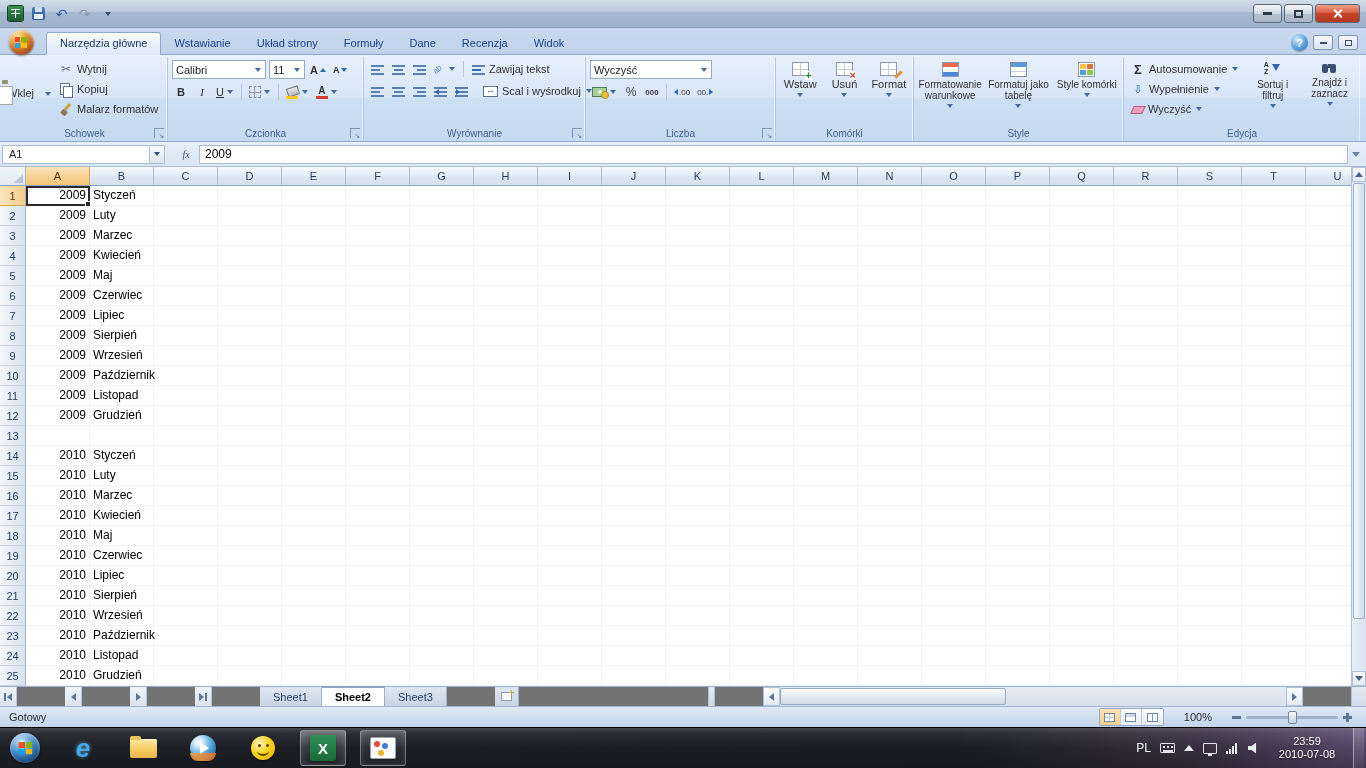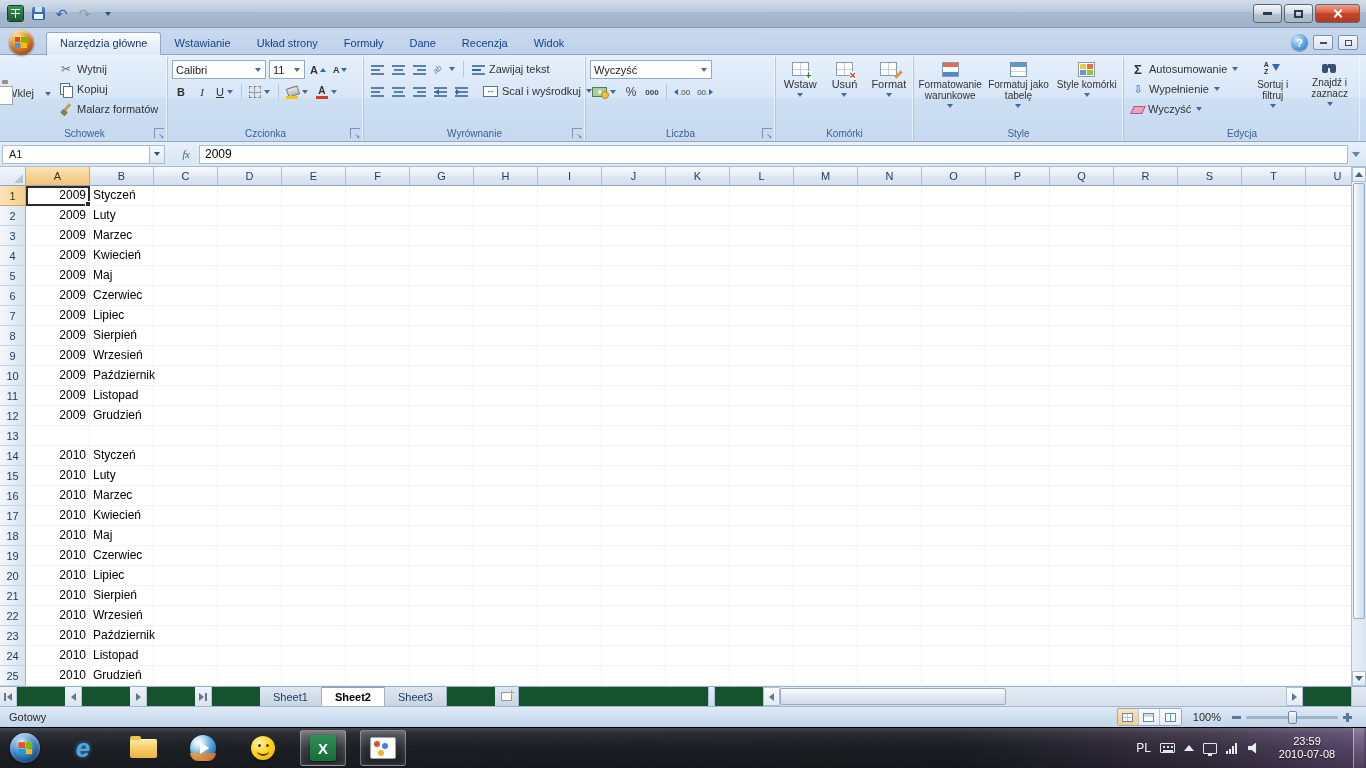--- a/index.html
+++ b/index.html
@@ -184,21 +184,21 @@
   .cell.active{outline:2px solid #2b2b2b;outline-offset:-2px;position:relative;z-index:2;}
   .cell.active::after{content:"";position:absolute;right:-2px;bottom:-2px;width:4px;height:4px;background:#2b2b2b;border:1px solid #fff;}
   .vscroll{width:15px;flex:0 0 auto;background:linear-gradient(90deg,#e8eef7,#dae4f0);border-left:1px solid #b0c0d6;display:flex;flex-direction:column;}
   .varrow{height:15px;flex:0 0 auto;background:linear-gradient(#fdfdfe,#e2eaf3);border:1px solid #aebfd6;display:flex;align-items:center;justify-content:center;}
   .tri-up{width:0;height:0;border-left:4px solid transparent;border-right:4px solid transparent;border-bottom:5px solid #44618a;}
   .tri-down{width:0;height:0;border-left:4px solid transparent;border-right:4px solid transparent;border-top:5px solid #44618a;}
   .vthumb{flex:0 0 436px;margin:1px;background:linear-gradient(90deg,#fafcfd,#e1e9f2 50%,#d2dde9);border:1px solid #98abc4;border-radius:2px;}
   .vfill{flex:1;}
 
   
-  .sheetrow{height:20px;flex:0 0 auto;background:#14532d;border-top:1px solid #9db1ca;display:flex;align-items:stretch;gap:48px;}
+  .sheetrow{height:20px;flex:0 0 auto;background:#737373;border-top:1px solid #9db1ca;display:flex;align-items:stretch;gap:48px;}
   .navbtn{width:17px;flex:0 0 auto;display:flex;align-items:center;justify-content:center;gap:1px;background:linear-gradient(#f0f4f9,#dae3ee);border-right:1px solid #b7c6da;}
   .tri-l{width:0;height:0;border-top:4px solid transparent;border-bottom:4px solid transparent;border-right:5px solid #5f7795;}
   .tri-r{width:0;height:0;border-top:4px solid transparent;border-bottom:4px solid transparent;border-left:5px solid #5f7795;}
   .endbar{width:2px;height:8px;background:#5f7795;}
   .sheettabs{display:flex;align-items:stretch;}
   .stab{padding:0 13px;display:flex;align-items:center;font-size:11px;color:#1d3a5f;background:linear-gradient(#dfe7f1,#c9d5e4);border-right:1px solid #9fb2ca;}
   .stab.active{background:#fff;font-weight:bold;color:#000;border-top:2px solid #8ea6c2;margin-top:-1px;}
   .inserttab{width:24px;display:flex;align-items:center;justify-content:center;background:linear-gradient(#dfe7f1,#c9d5e4);border-right:1px solid #9fb2ca;}
   .ins-ic{width:11px;height:9px;border:1px solid #8a9cb5;background:#fff;position:relative;}
   .ins-ic::after{content:"";position:absolute;right:-3px;top:-3px;width:5px;height:5px;background:
@@ -208,21 +208,21 @@
   .tabsplit{width:7px;background:linear-gradient(#e6ecf4,#cfd9e6);border-left:1px solid #aebfd6;border-right:1px solid #aebfd6;cursor:col-resize;}
   .hscroll{width:540px;flex:0 0 auto;display:flex;align-items:stretch;background:linear-gradient(#e4ebf4,#d6e0ec);}
   .harrow{width:17px;flex:0 0 auto;display:flex;align-items:center;justify-content:center;background:linear-gradient(#fdfdfe,#e2eaf3);border:1px solid #aebfd6;}
   .hthumb{width:226px;flex:0 0 auto;margin:1px 0;background:linear-gradient(#fafcfd,#e1e9f2 50%,#d2dde9);border:1px solid #98abc4;border-radius:2px;}
   .htrack{flex:1;}
   .scorner{width:15px;flex:0 0 auto;background:linear-gradient(#e3eaf3,#d2dce8);border-left:1px solid #aebfd6;}
 
   
   .statusbar{height:21px;flex:0 0 auto;background:linear-gradient(#e0eaf7,#cedeef 55%,#c3d5ea);border-top:1px solid #a2b6cf;display:flex;align-items:center;}
   .status-text{padding-left:9px;font-size:11px;color:#2a2a2a;}
-  .sb-right{margin-left:auto;display:flex;align-items:center;gap:11px;padding-right:14px;}
+  .sb-right{margin-left:auto;display:flex;align-items:center;gap:20px;padding-right:14px;}
   .viewbtns{display:flex;border:1px solid #93a9c4;border-radius:2px;overflow:hidden;}
   .vb{width:21px;height:16px;display:flex;align-items:center;justify-content:center;background:linear-gradient(#fbfcfe,#e6edf5);border-right:1px solid #b8c6d9;}
   .vb:last-child{border-right:none;}
   .vb.pressed{background:linear-gradient(#fbe3b8,#f3cd8c);}
   .vb-ic{width:11px;height:9px;border:1px solid #6f87a5;background:#fff;}
   .vb-ic.grid{background:
      linear-gradient(#b9c6d6,#b9c6d6) 0 50%/100% 1px no-repeat,
      linear-gradient(#b9c6d6,#b9c6d6) 50% 0/1px 100% no-repeat,#fff;}
   .vb-ic.page{background:linear-gradient(#cdd8e4,#cdd8e4) 0 0/100% 3px no-repeat,#fff;}
   .vb-ic.break{background:linear-gradient(#5b9bd5,#5b9bd5) 50% 0/1px 100% no-repeat,#fff;}

